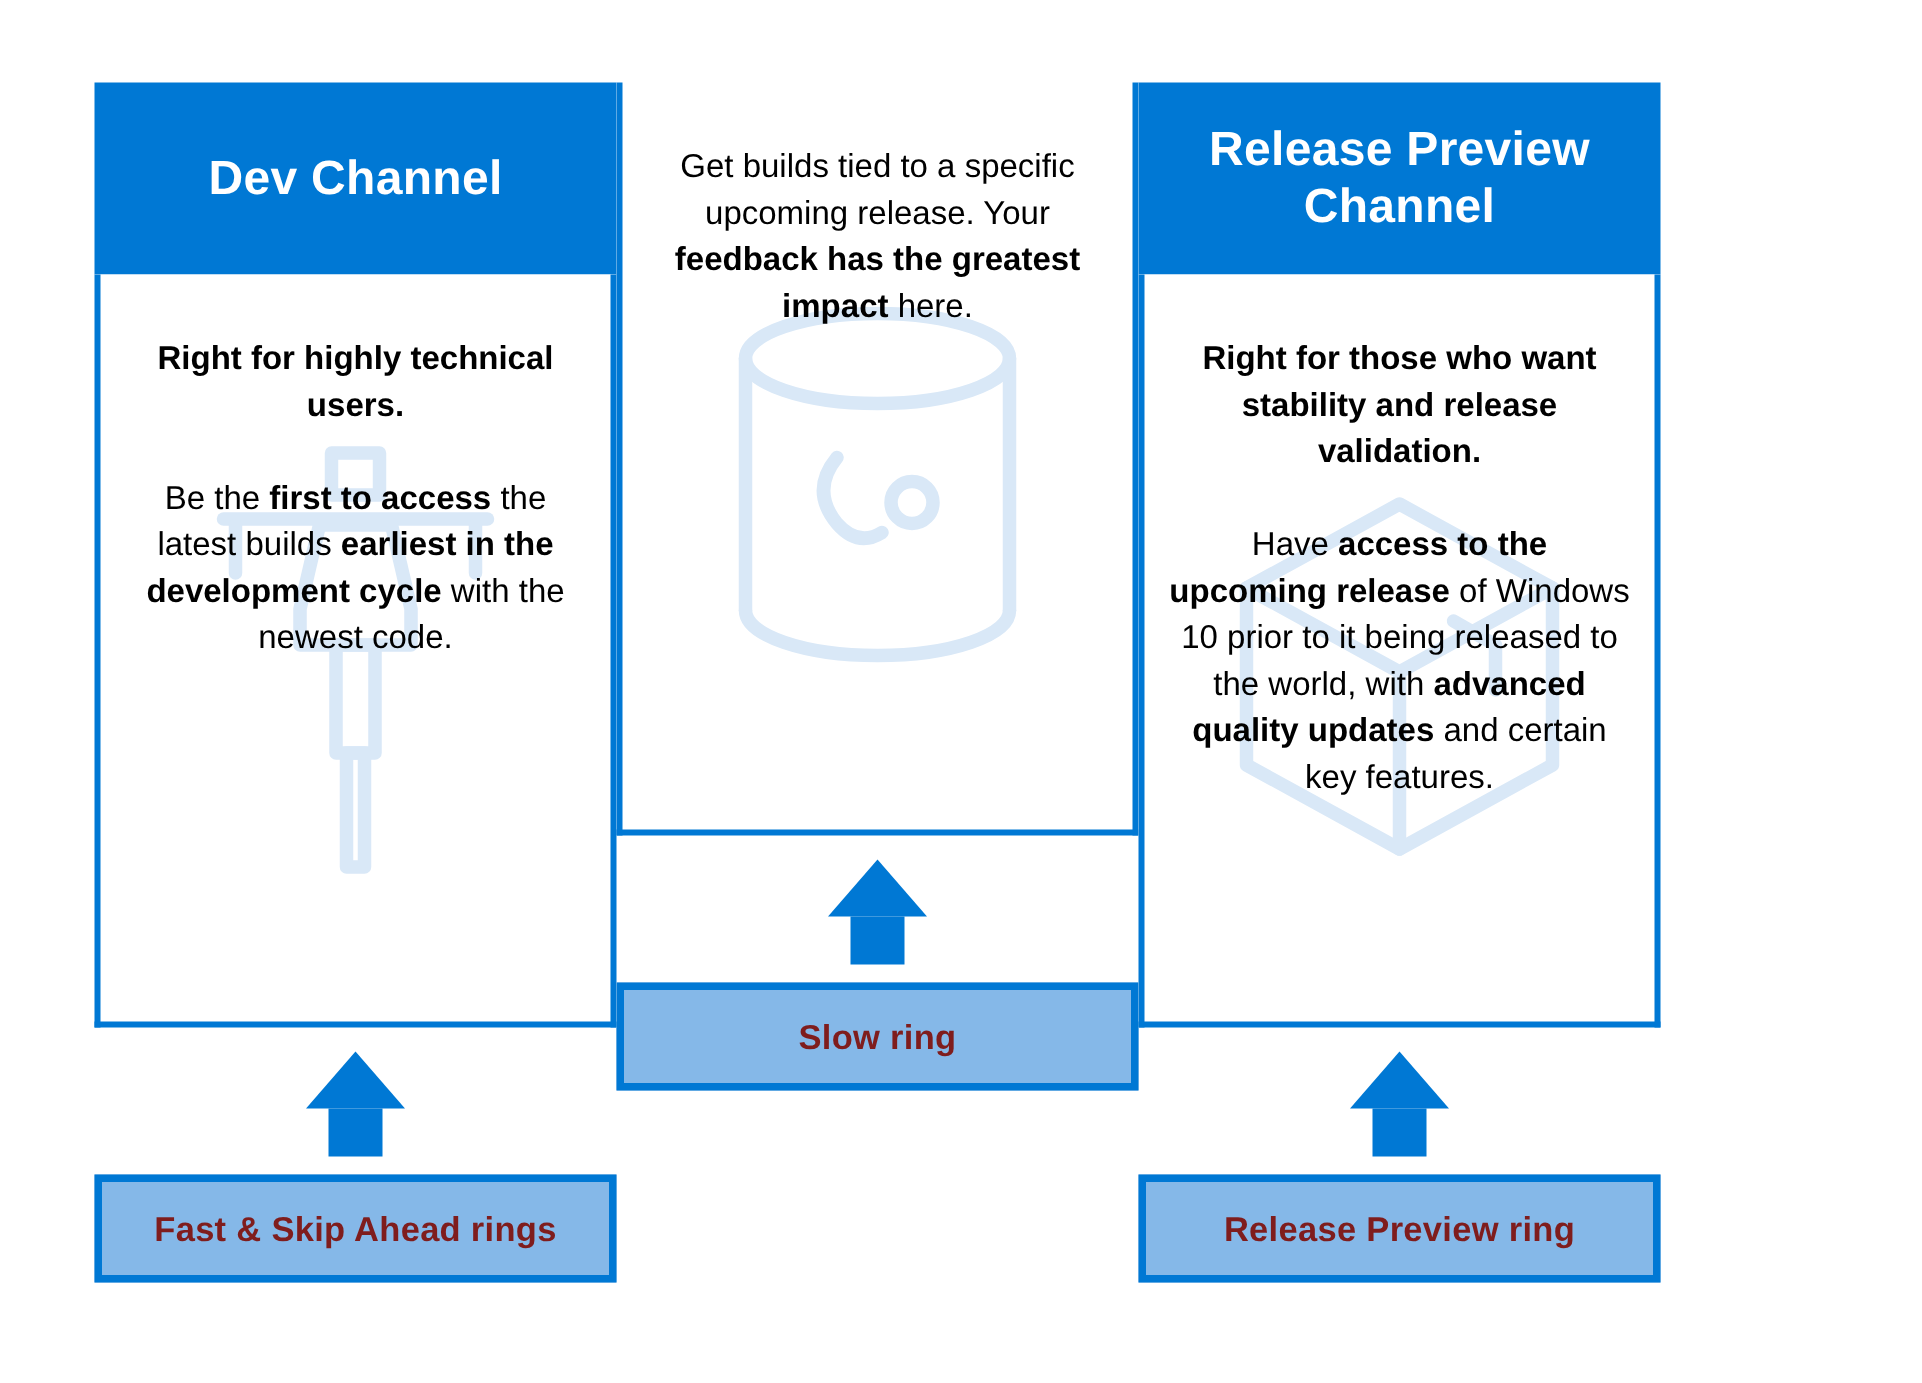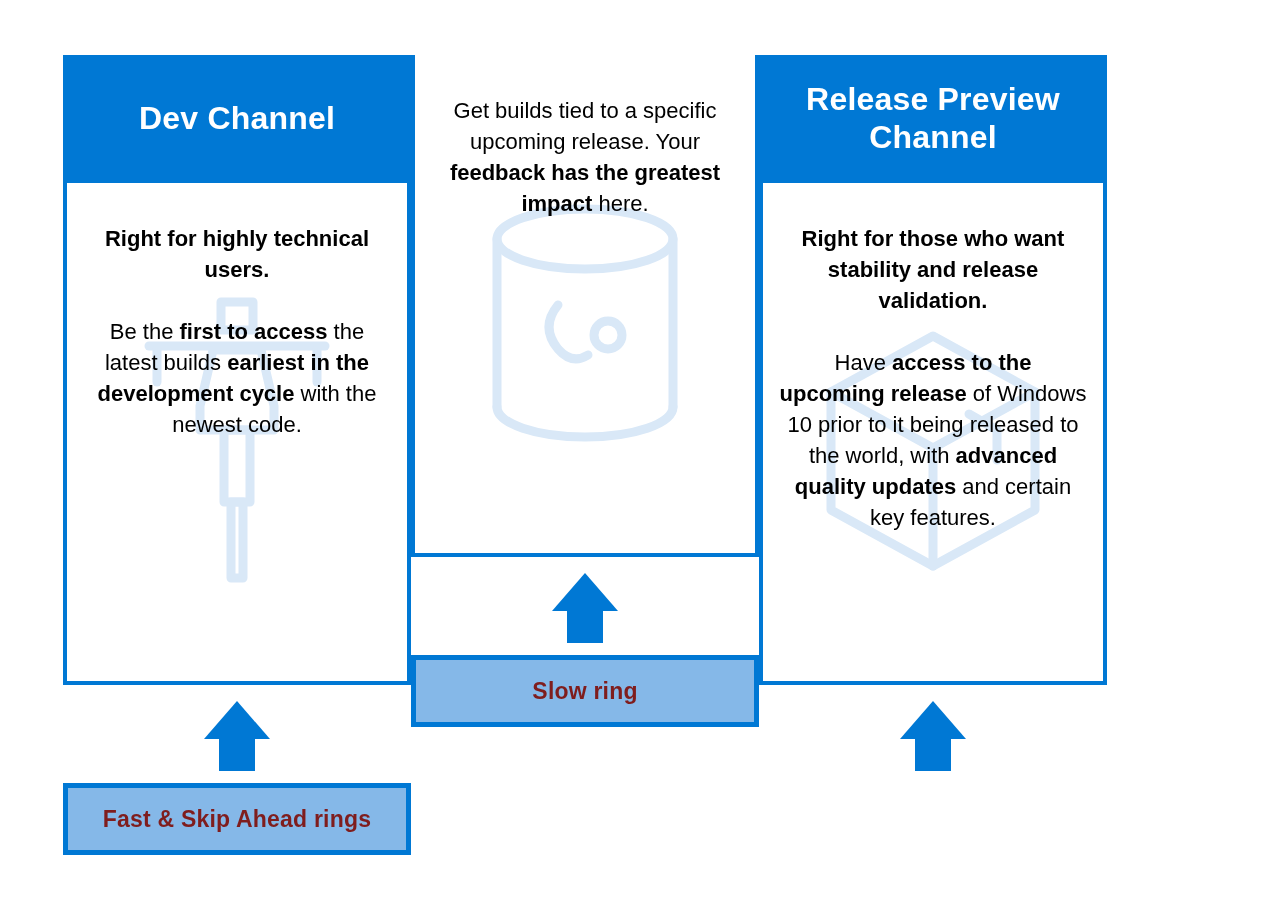--- a/index.html
+++ b/index.html
@@ -172,16 +172,19 @@
         </svg>
         <div class="body-text">
           <p class="lead"><span class="b">Right for those who want stability and release validation.</span></p>
           <p><span>Have </span><span class="b">access to the upcoming release</span><span> of Windows 10 prior to it being released to the world, with </span><span class="b">advanced quality updates</span><span> and certain key features.</span></p>
         </div>
       </div>
       <div class="arrow">
         <div class="arrow-head"></div>
         <div class="arrow-stem"></div>
       </div>
+      <div class="ring-box">
+        <span>Release Preview ring</span>
+      </div>
     </div>
 
   </div>
 </div>
 
 </body></html>

